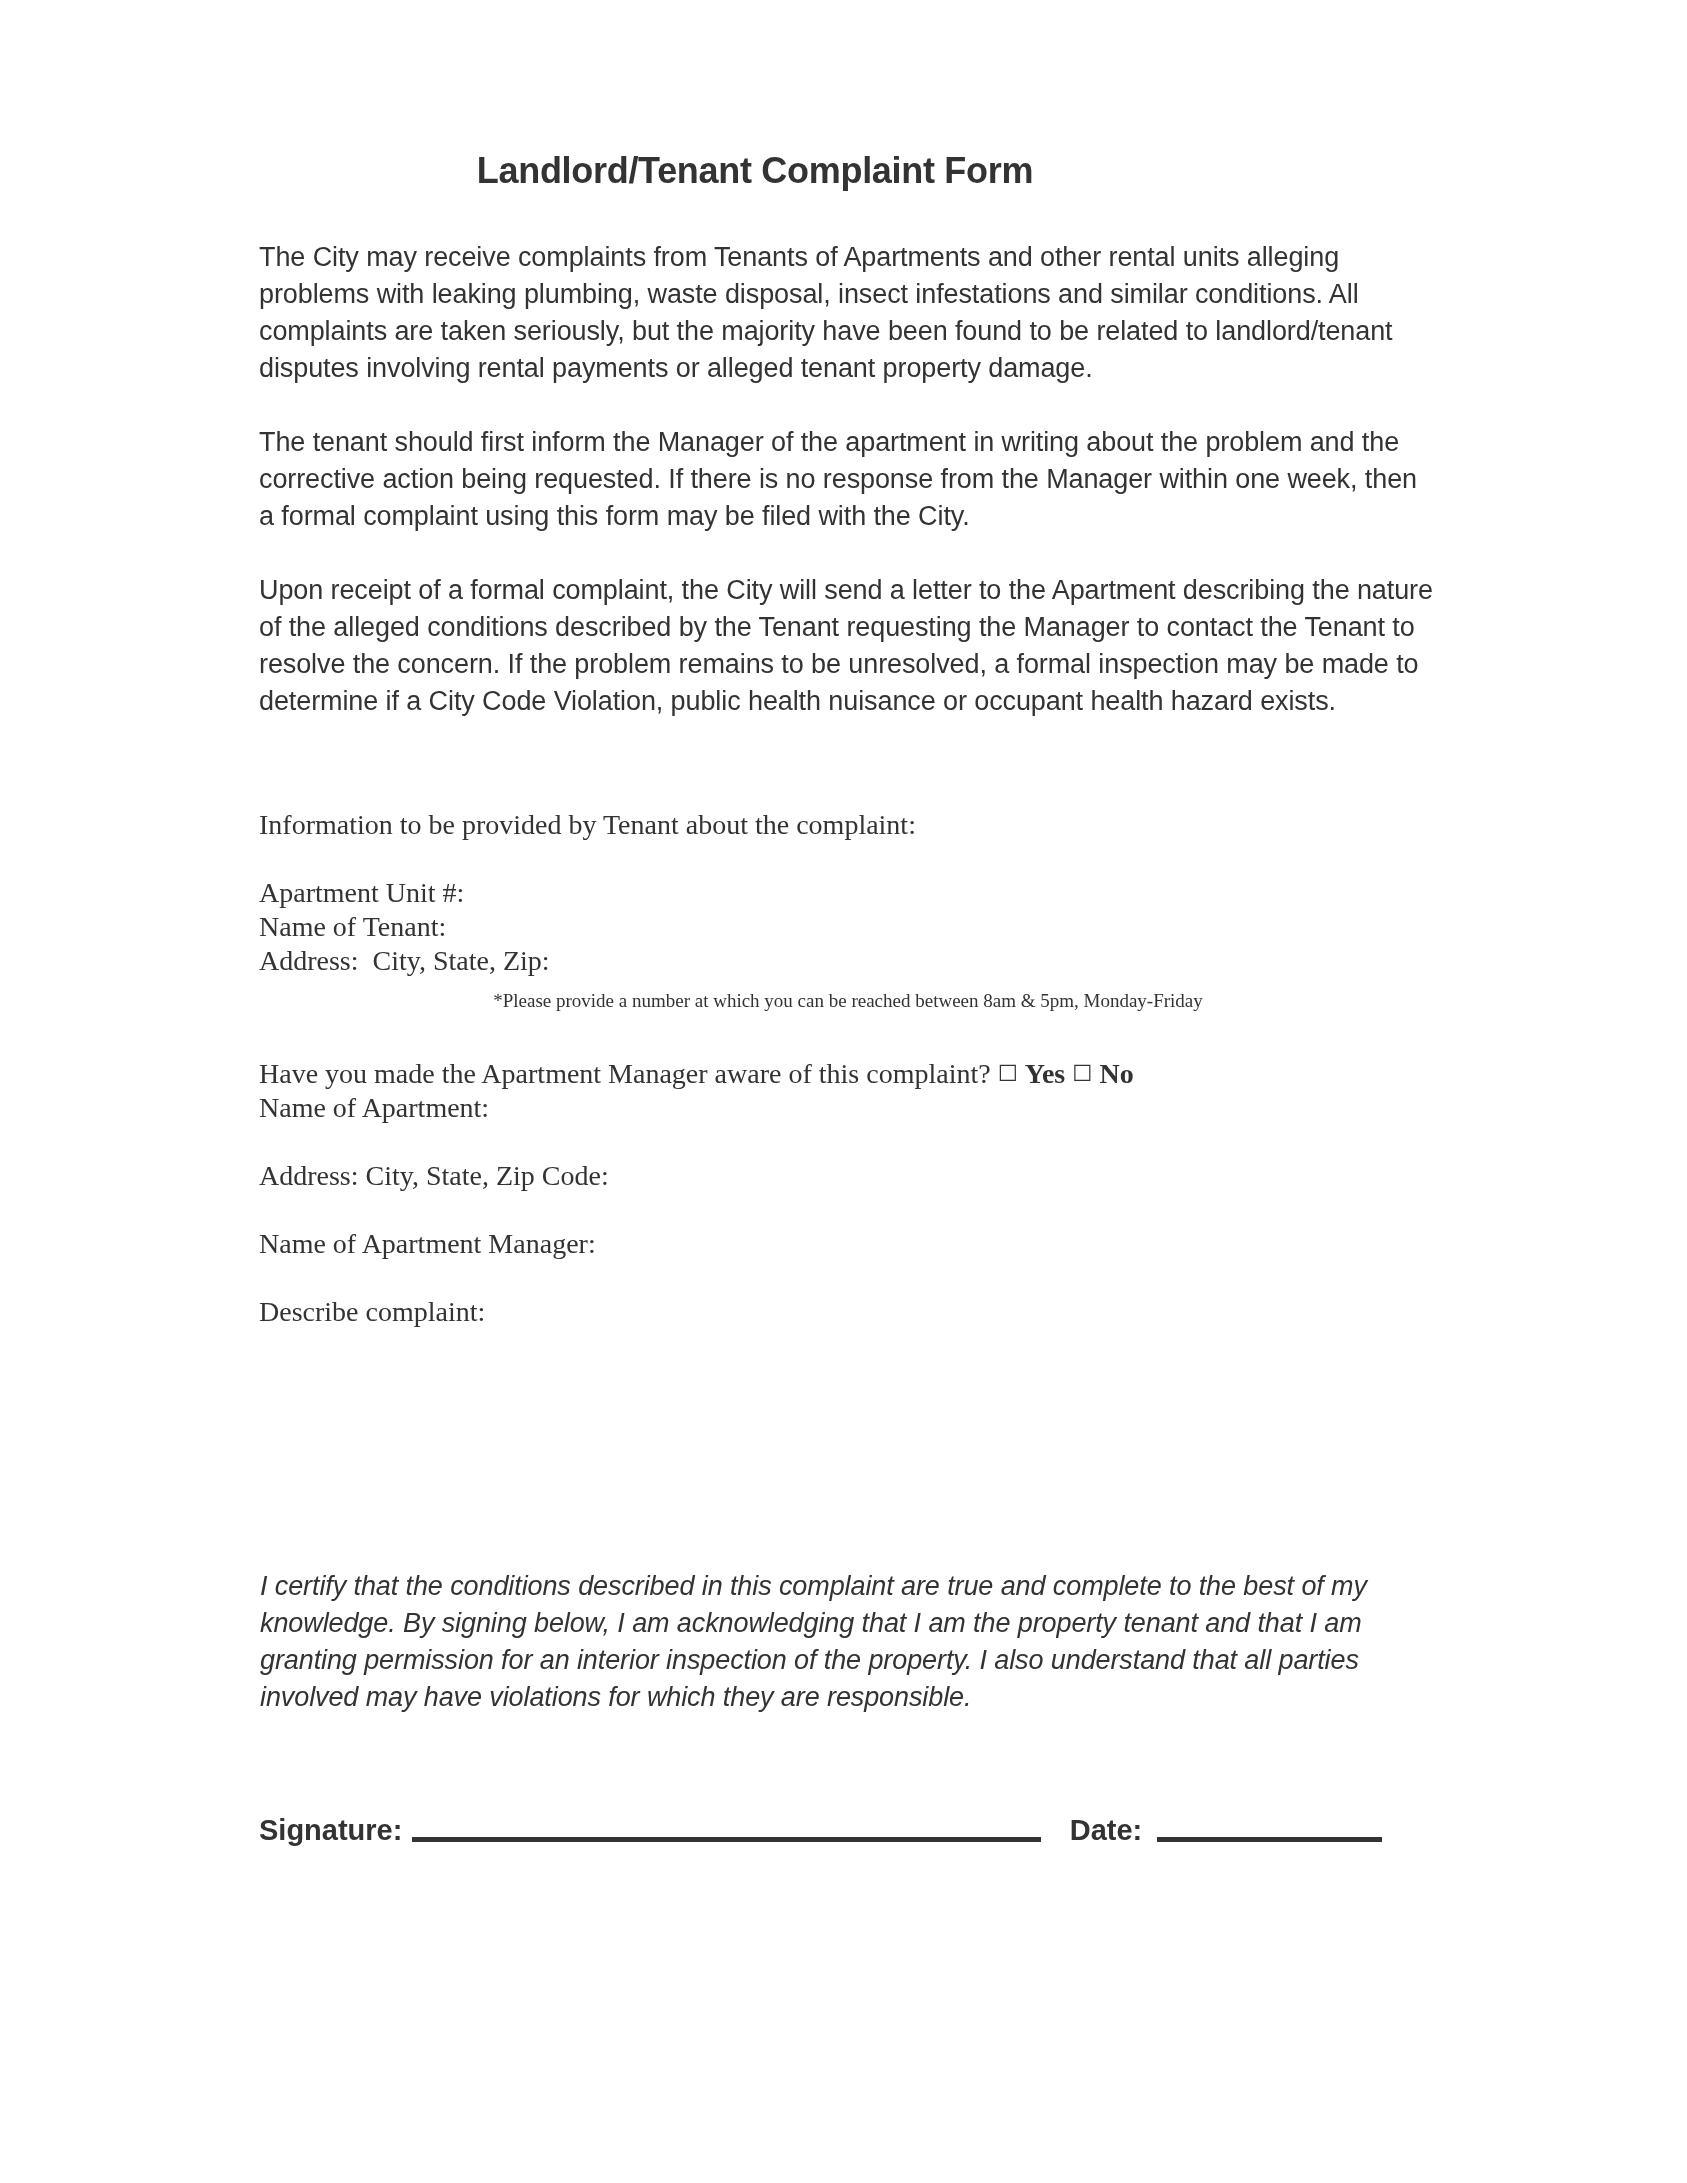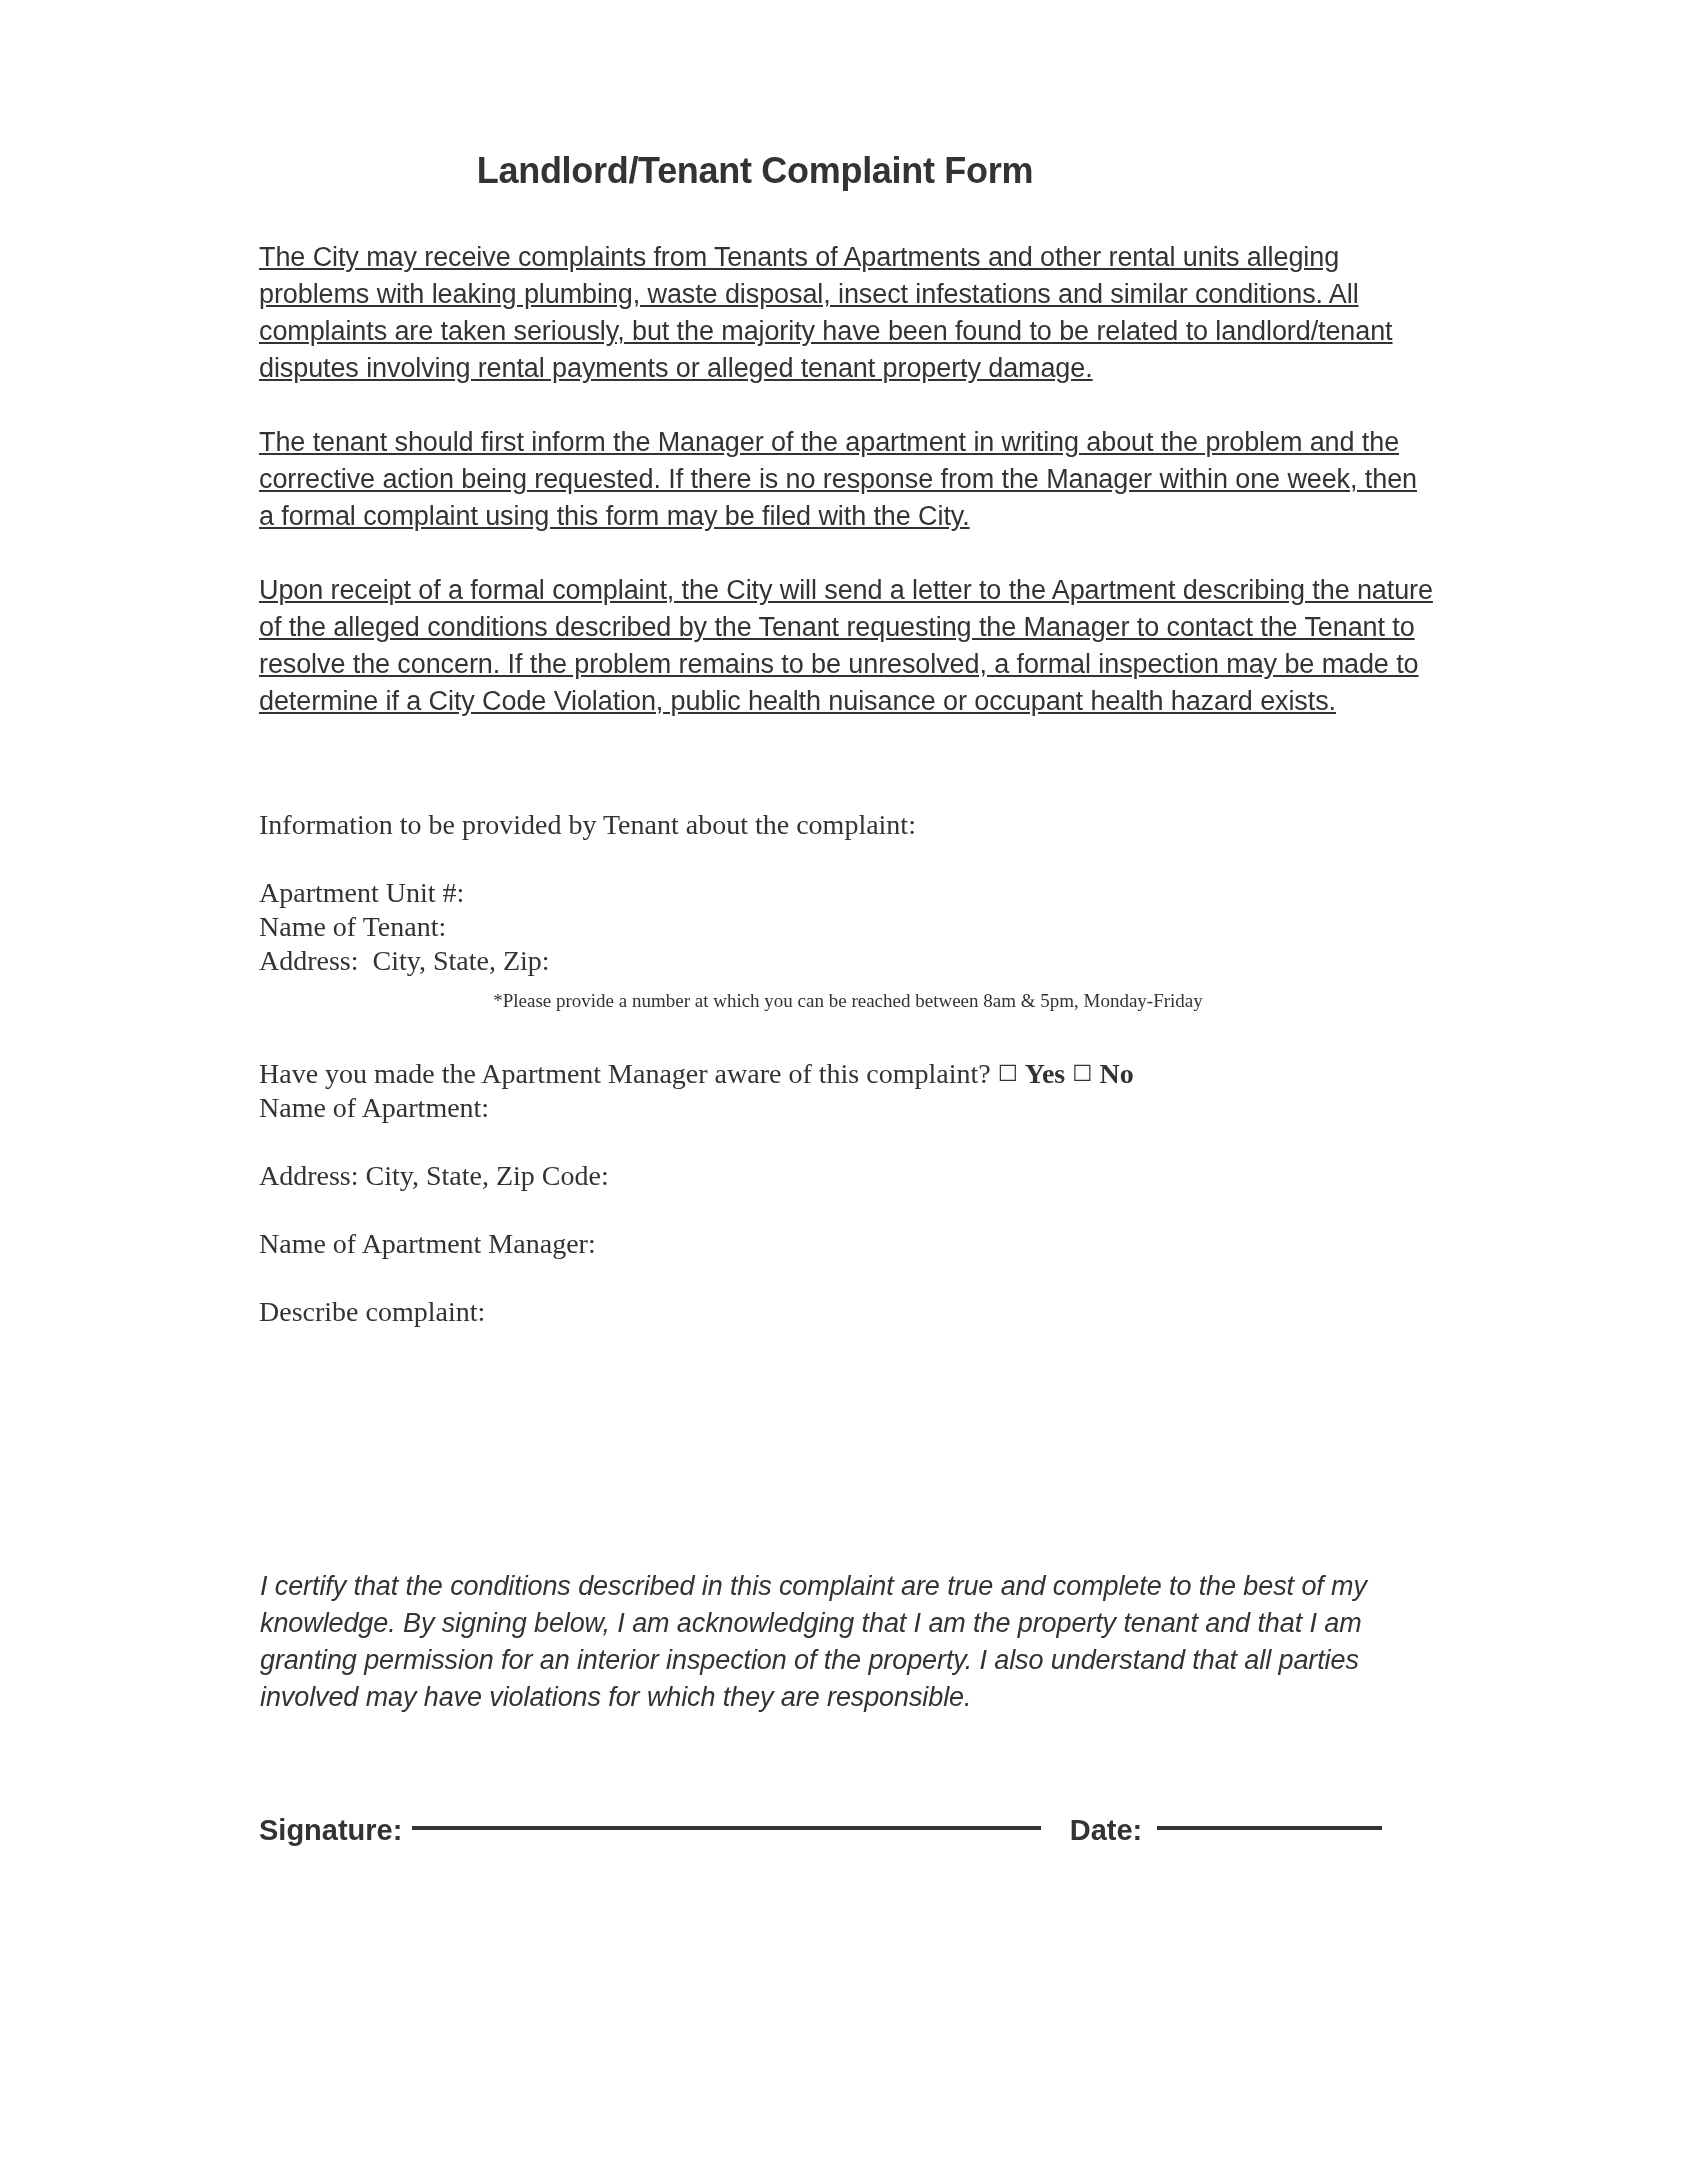--- a/index.html
+++ b/index.html
@@ -55,21 +55,20 @@
     top: 239px;
     width: 1178px;
   }
   .intro-para {
     font-family: "Liberation Sans", sans-serif;
     font-size: 27px;
     line-height: 37px;
     color: #333333;
     margin: 0 0 37px 0;
     letter-spacing: -0.1px;
-    text-decoration: underline;
   }
 
   
   .form-block {
     position: absolute;
     left: 0;
     top: 808px;
     width: 1178px;
     font-family: "Liberation Serif", serif;
     font-size: 28px;
@@ -119,21 +118,21 @@
     letter-spacing: -0.1px;
   }
 
   
   .sign-row {
     position: absolute;
     left: 0;
     top: 1814px;
     width: 1184px;
     display: flex;
-    align-items: center;
+    align-items: flex-end;
   }
   .sign-label {
     font-family: "Liberation Sans", sans-serif;
     font-weight: bold;
     font-size: 29px;
     line-height: 33px;
     color: #333333;
     white-space: nowrap;
   }
   .rule {

